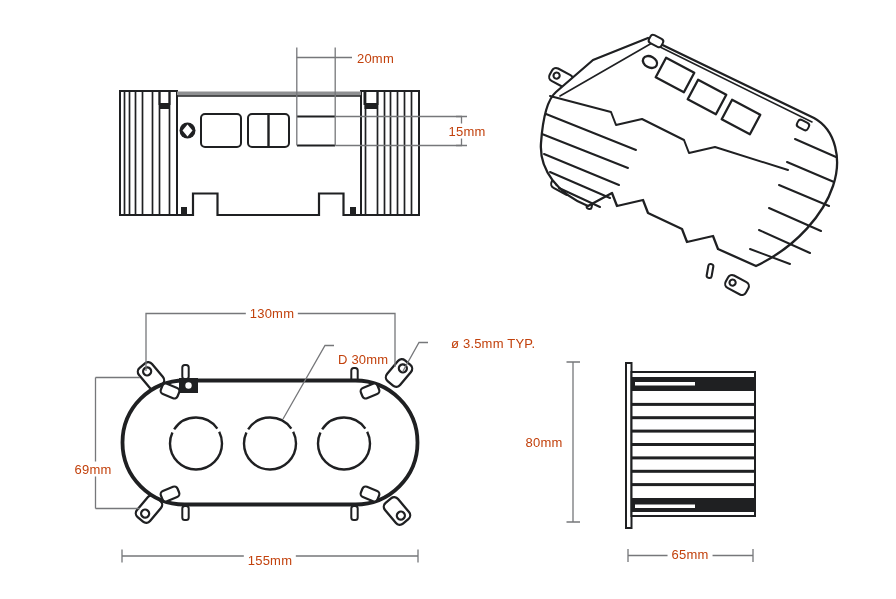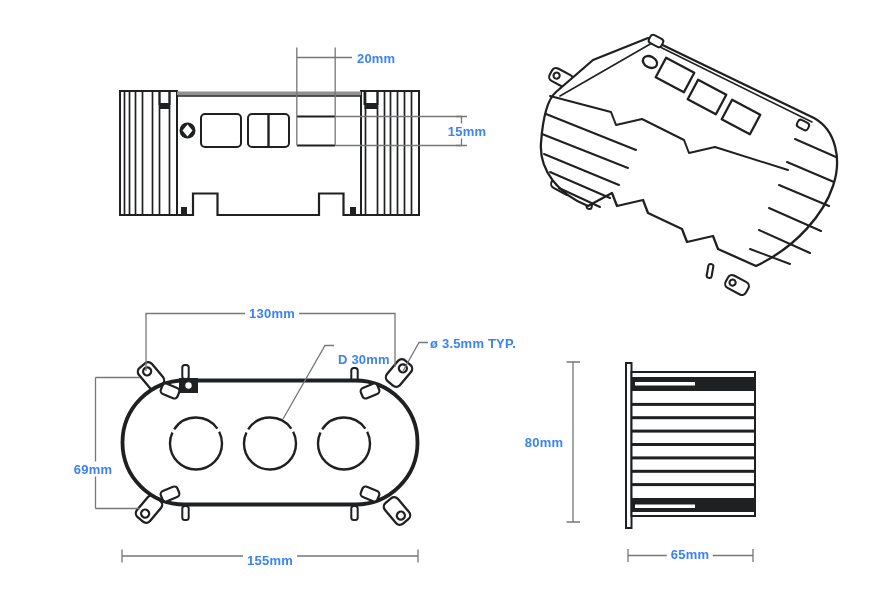--- a/index.html
+++ b/index.html
@@ -2,21 +2,21 @@
 <html><head>
 <meta charset="utf-8">
 <style>
   html,body{margin:0;padding:0;background:#ffffff;}
   .canvas{
     position:relative;width:896px;height:599px;background:#ffffff;
     font-family:"Liberation Sans",sans-serif;overflow:hidden;
   }
   .art{position:absolute;left:0;top:0;}
   .dim-label{
-    position:absolute;font-size:13px;font-weight:700;color:#3b82f6;
+    position:absolute;font-size:13px;font-weight:400;color:#c2410c;
     line-height:1;white-space:nowrap;letter-spacing:.2px;
   }
   .dim-label.bg{background:#ffffff;padding:1px 4px;}
   .ctr{transform:translate(-50%,-50%);}
   .vctr{transform:translate(0,-50%);}
 </style>
 </head>
 <body>
 
 <div class="canvas">
@@ -210,21 +210,21 @@
   </svg>
 
   <div class="dim-label vctr" style="left:357px;top:58px;">20mm</div>
 
   <div class="dim-label bg ctr" style="left:460px;top:131px;margin-left:7px;">15mm</div>
 
   <div class="dim-label bg ctr" style="left:272px;top:313px;text-align:right;">130mm</div>
 
   <div class="dim-label vctr" style="left:338px;top:359px;">D 30mm</div>
 
-  <div class="dim-label vctr" style="left:430px;top:343px;">ø 3.5mm TYP.</div>
+  <div class="dim-label vctr" style="left:451px;top:343px;">ø 3.5mm TYP.</div>
 
   <div class="dim-label bg ctr" style="left:93px;top:437px;margin-top:32px;">69mm</div>
 
   <div class="dim-label bg ctr" style="left:270px;top:560px;">155mm</div>
 
   <div class="dim-label bg ctr" style="left:544px;top:442px;">80mm</div>
 
   <div class="dim-label bg ctr" style="left:690px;top:554px;">65mm</div>
 
 </div>

